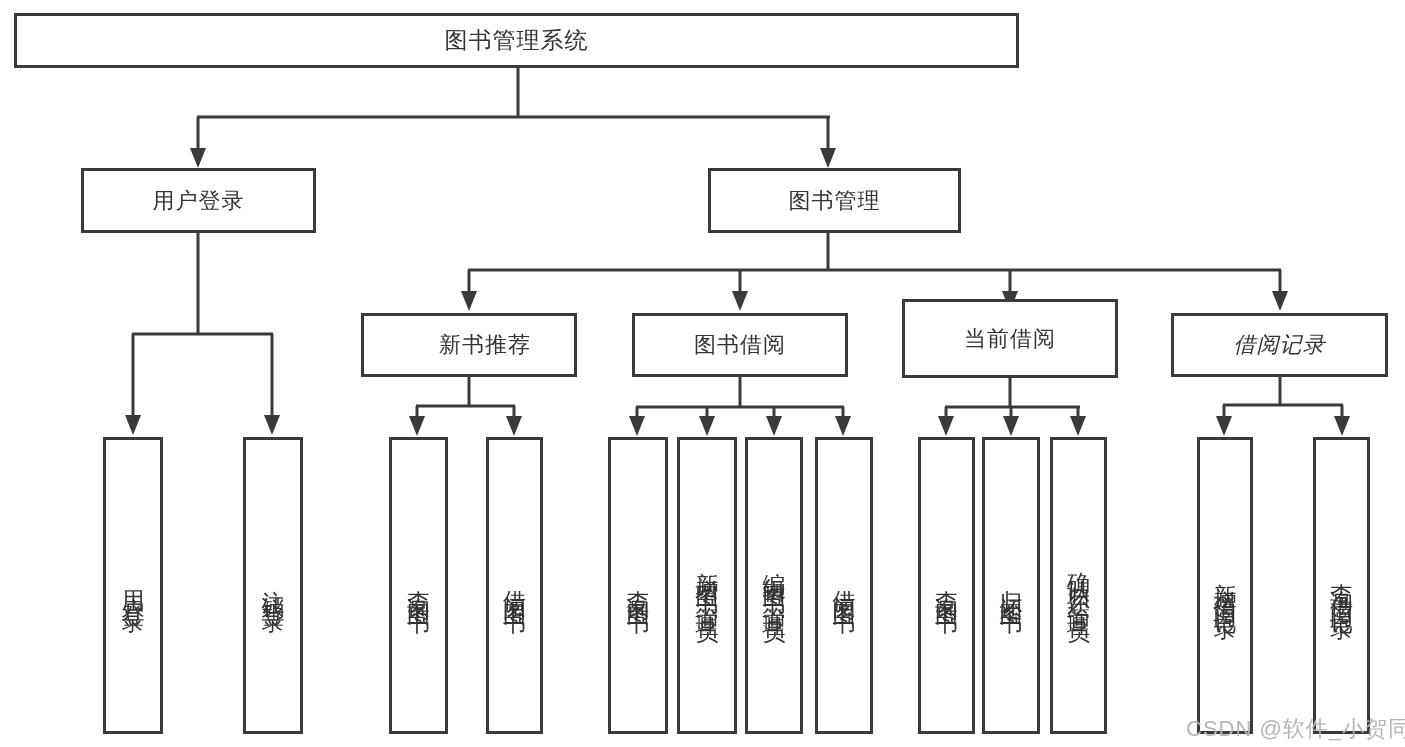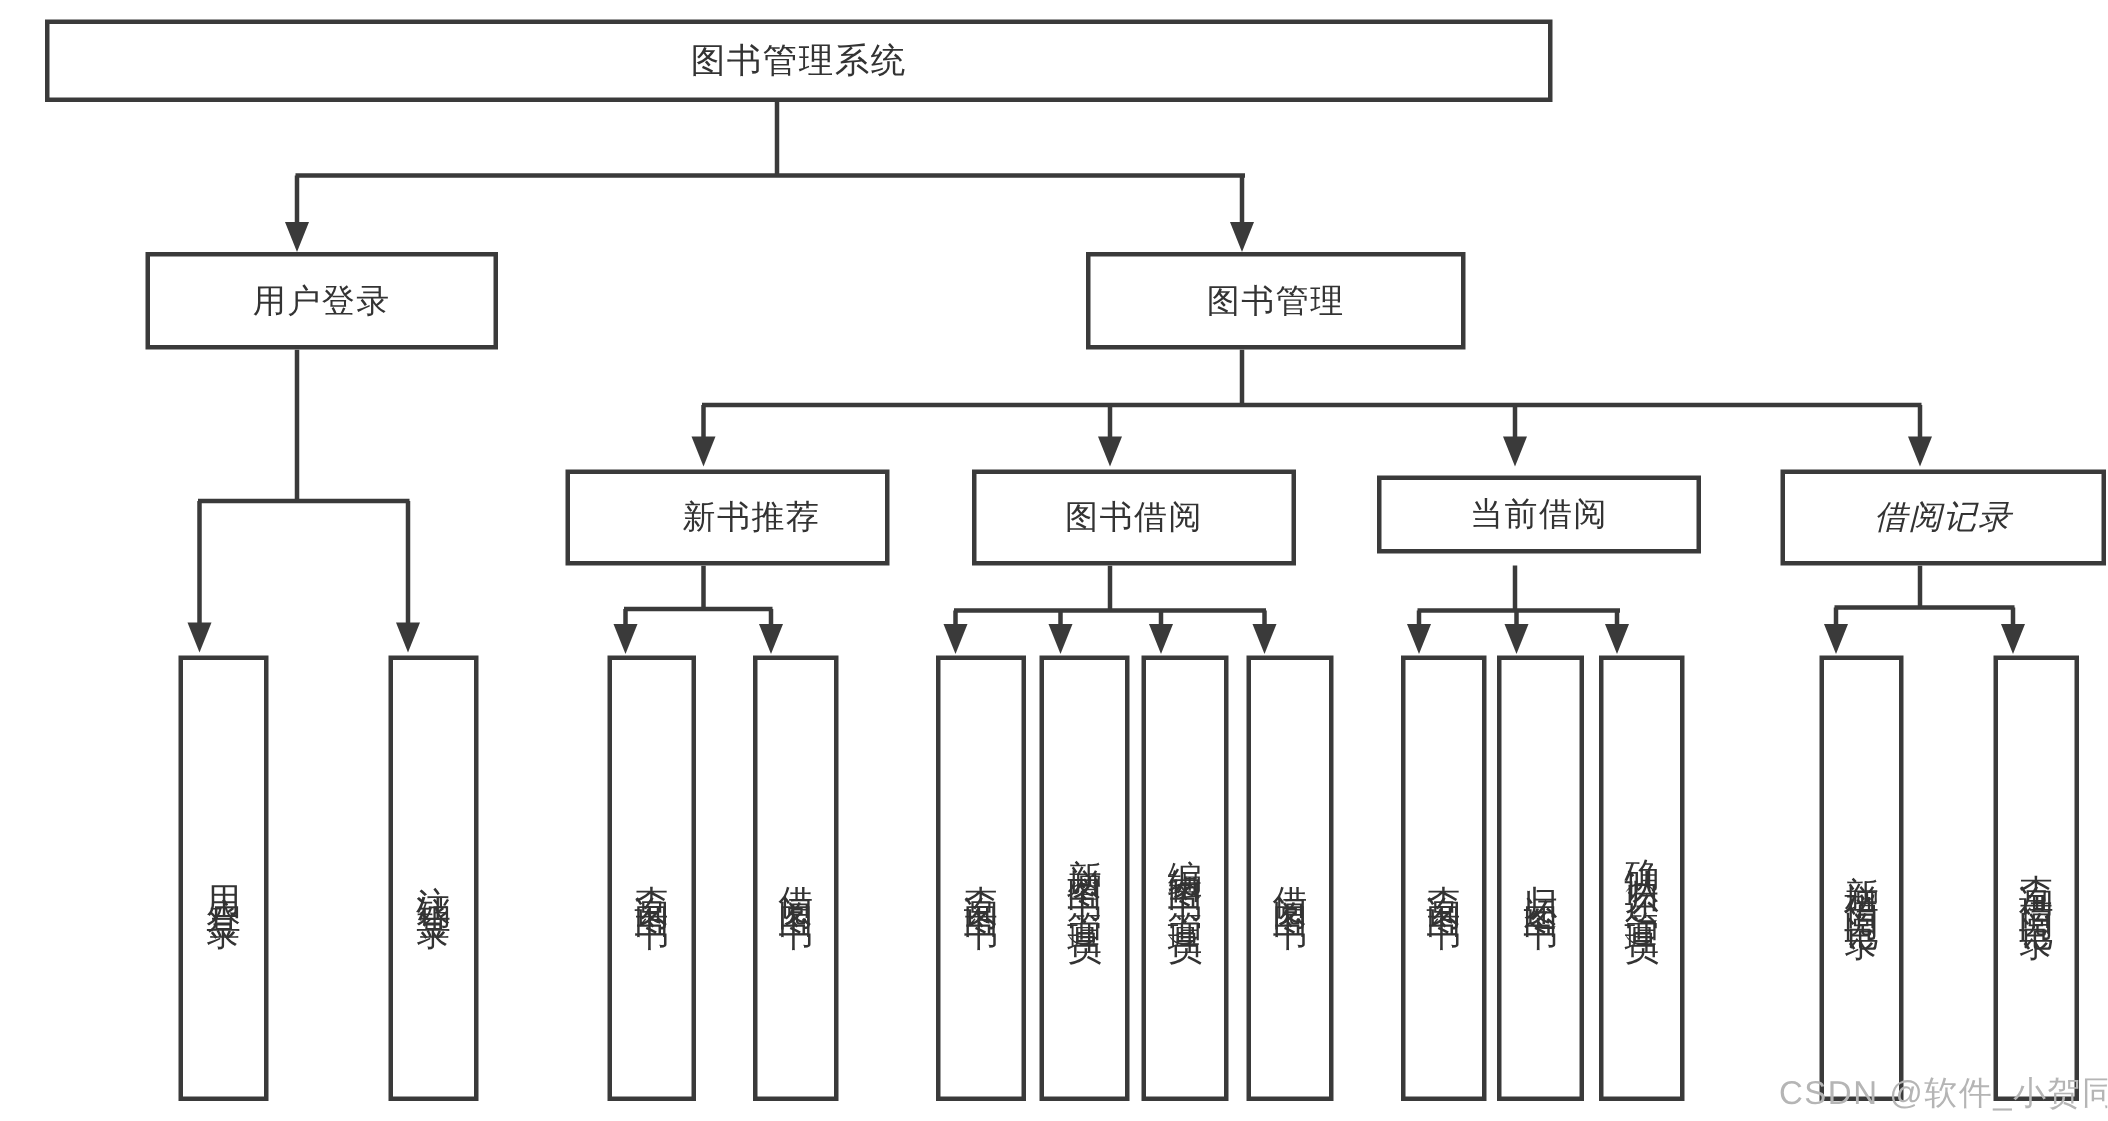--- a/index.html
+++ b/index.html
@@ -23,21 +23,20 @@
   .node {
     position: absolute;
     box-sizing: border-box;
     background: #ffffff;
     border: 3px solid #3a3a3a;
     display: flex;
     align-items: center;
     justify-content: center;
     z-index: 2;
     text-align: center;
-    margin-left: 16px;
   }
   .node-root { font-size: 23px; letter-spacing: 1px; }
   .node-h   { font-size: 22px; letter-spacing: 1px; }
   .node-v {
     font-size: 23px;
     line-height: 1;
     writing-mode: vertical-rl;
     text-orientation: mixed;
     letter-spacing: 7px;
   }
@@ -143,21 +142,21 @@
   <div class="node node-h" style="left:708px; top:168px; width:253px; height:65px;">
     <span>图书管理</span>
   </div>
 
   <div class="node node-h" style="left:361px; top:313px; width:216px; height:64px;padding-left:32px;">
     <span>新书推荐</span>
   </div>
   <div class="node node-h" style="left:632px; top:313px; width:216px; height:64px;text-align:right;">
     <span>图书借阅</span>
   </div>
-  <div class="node node-h" style="left:902px; top:317px; width:216px; height:52px;">
+  <div class="node node-h" style="left:902px; top:299px; width:216px; height:79px;">
     <span>当前借阅</span>
   </div>
   <div class="node node-h" style="left:1171px; top:313px; width:217px; height:64px;font-style:italic;">
     <span>借阅记录</span>
   </div>
 
   <div class="node node-v" style="left:103px; top:437px; width:60px; height:297px;">
     <span>用户登录</span>
   </div>
   <div class="node node-v" style="left:243px; top:437px; width:60px; height:297px;">

